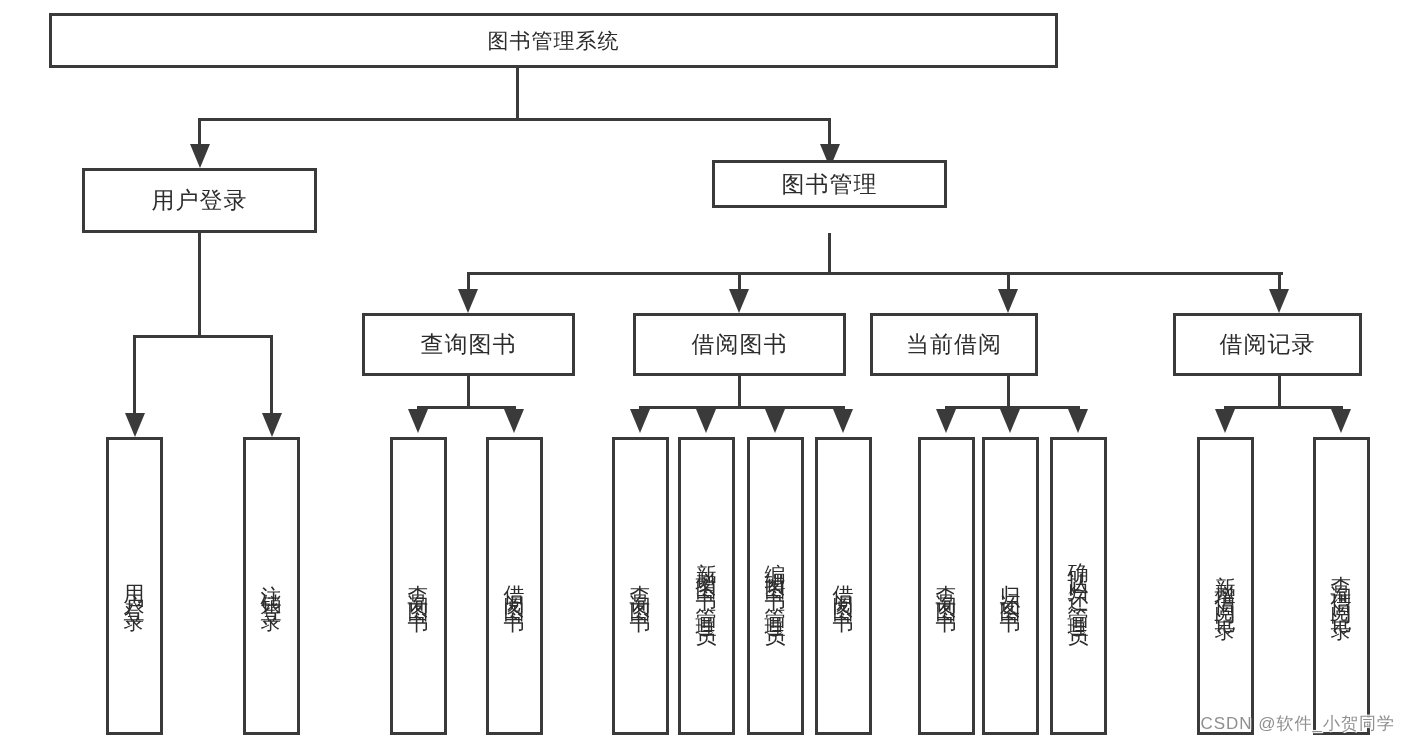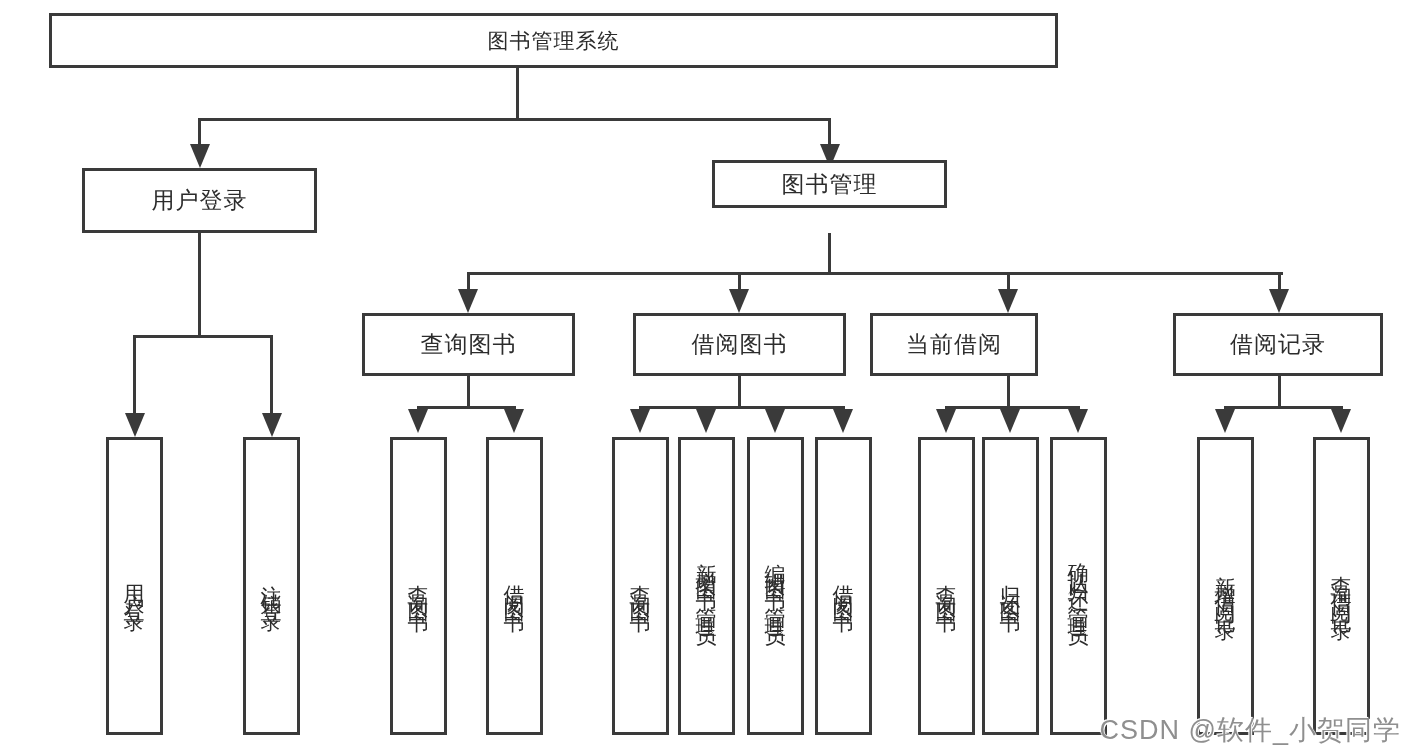--- a/index.html
+++ b/index.html
@@ -41,22 +41,22 @@
   .ln{position:absolute;background:var(--line);}
   .tri{
     position:absolute;
     width:0;height:0;
     border-left:10px solid transparent;
     border-right:10px solid transparent;
     border-top:24px solid var(--line);
   }
   .watermark{
     position:absolute;
-    top:712px;right:4px;
-    font-size:27px;
+    top:712px;right:10px;
+    font-size:17px;
     letter-spacing:1px;
     color:var(--wm);
     text-shadow:0 0 2px #ffffff,1px 1px 0 #ffffff,-1px -1px 0 #ffffff;
     z-index:5;
     white-space:nowrap;
   }
 </style>
 </head>
 <body>
 
@@ -100,21 +100,21 @@
 
   <div class="box l3" style="left:362px;top:313px;width:213px;height:63px;">
     <span class="lbl">查询图书</span>
   </div>
   <div class="box l3" style="left:633px;top:313px;width:213px;height:63px;">
     <span class="lbl">借阅图书</span>
   </div>
   <div class="box l3" style="left:870px;top:313px;width:168px;height:63px;">
     <span class="lbl">当前借阅</span>
   </div>
-  <div class="box l3" style="left:1173px;top:313px;width:210px;height:63px;">
+  <div class="box l3" style="left:1173px;top:313px;width:189px;height:63px;">
     <span class="lbl">借阅记录</span>
   </div>
 
   <div class="ln" style="left:467px;top:376px;width:3px;height:30px;"></div>
   <div class="ln" style="left:417px;top:406px;width:99px;height:3px;"></div>
   <div class="tri" style="left:408px;top:409px;"></div>
   <div class="tri" style="left:504px;top:409px;"></div>
 
   <div class="ln" style="left:738px;top:376px;width:3px;height:30px;"></div>
   <div class="ln" style="left:639px;top:406px;width:206px;height:3px;"></div>

